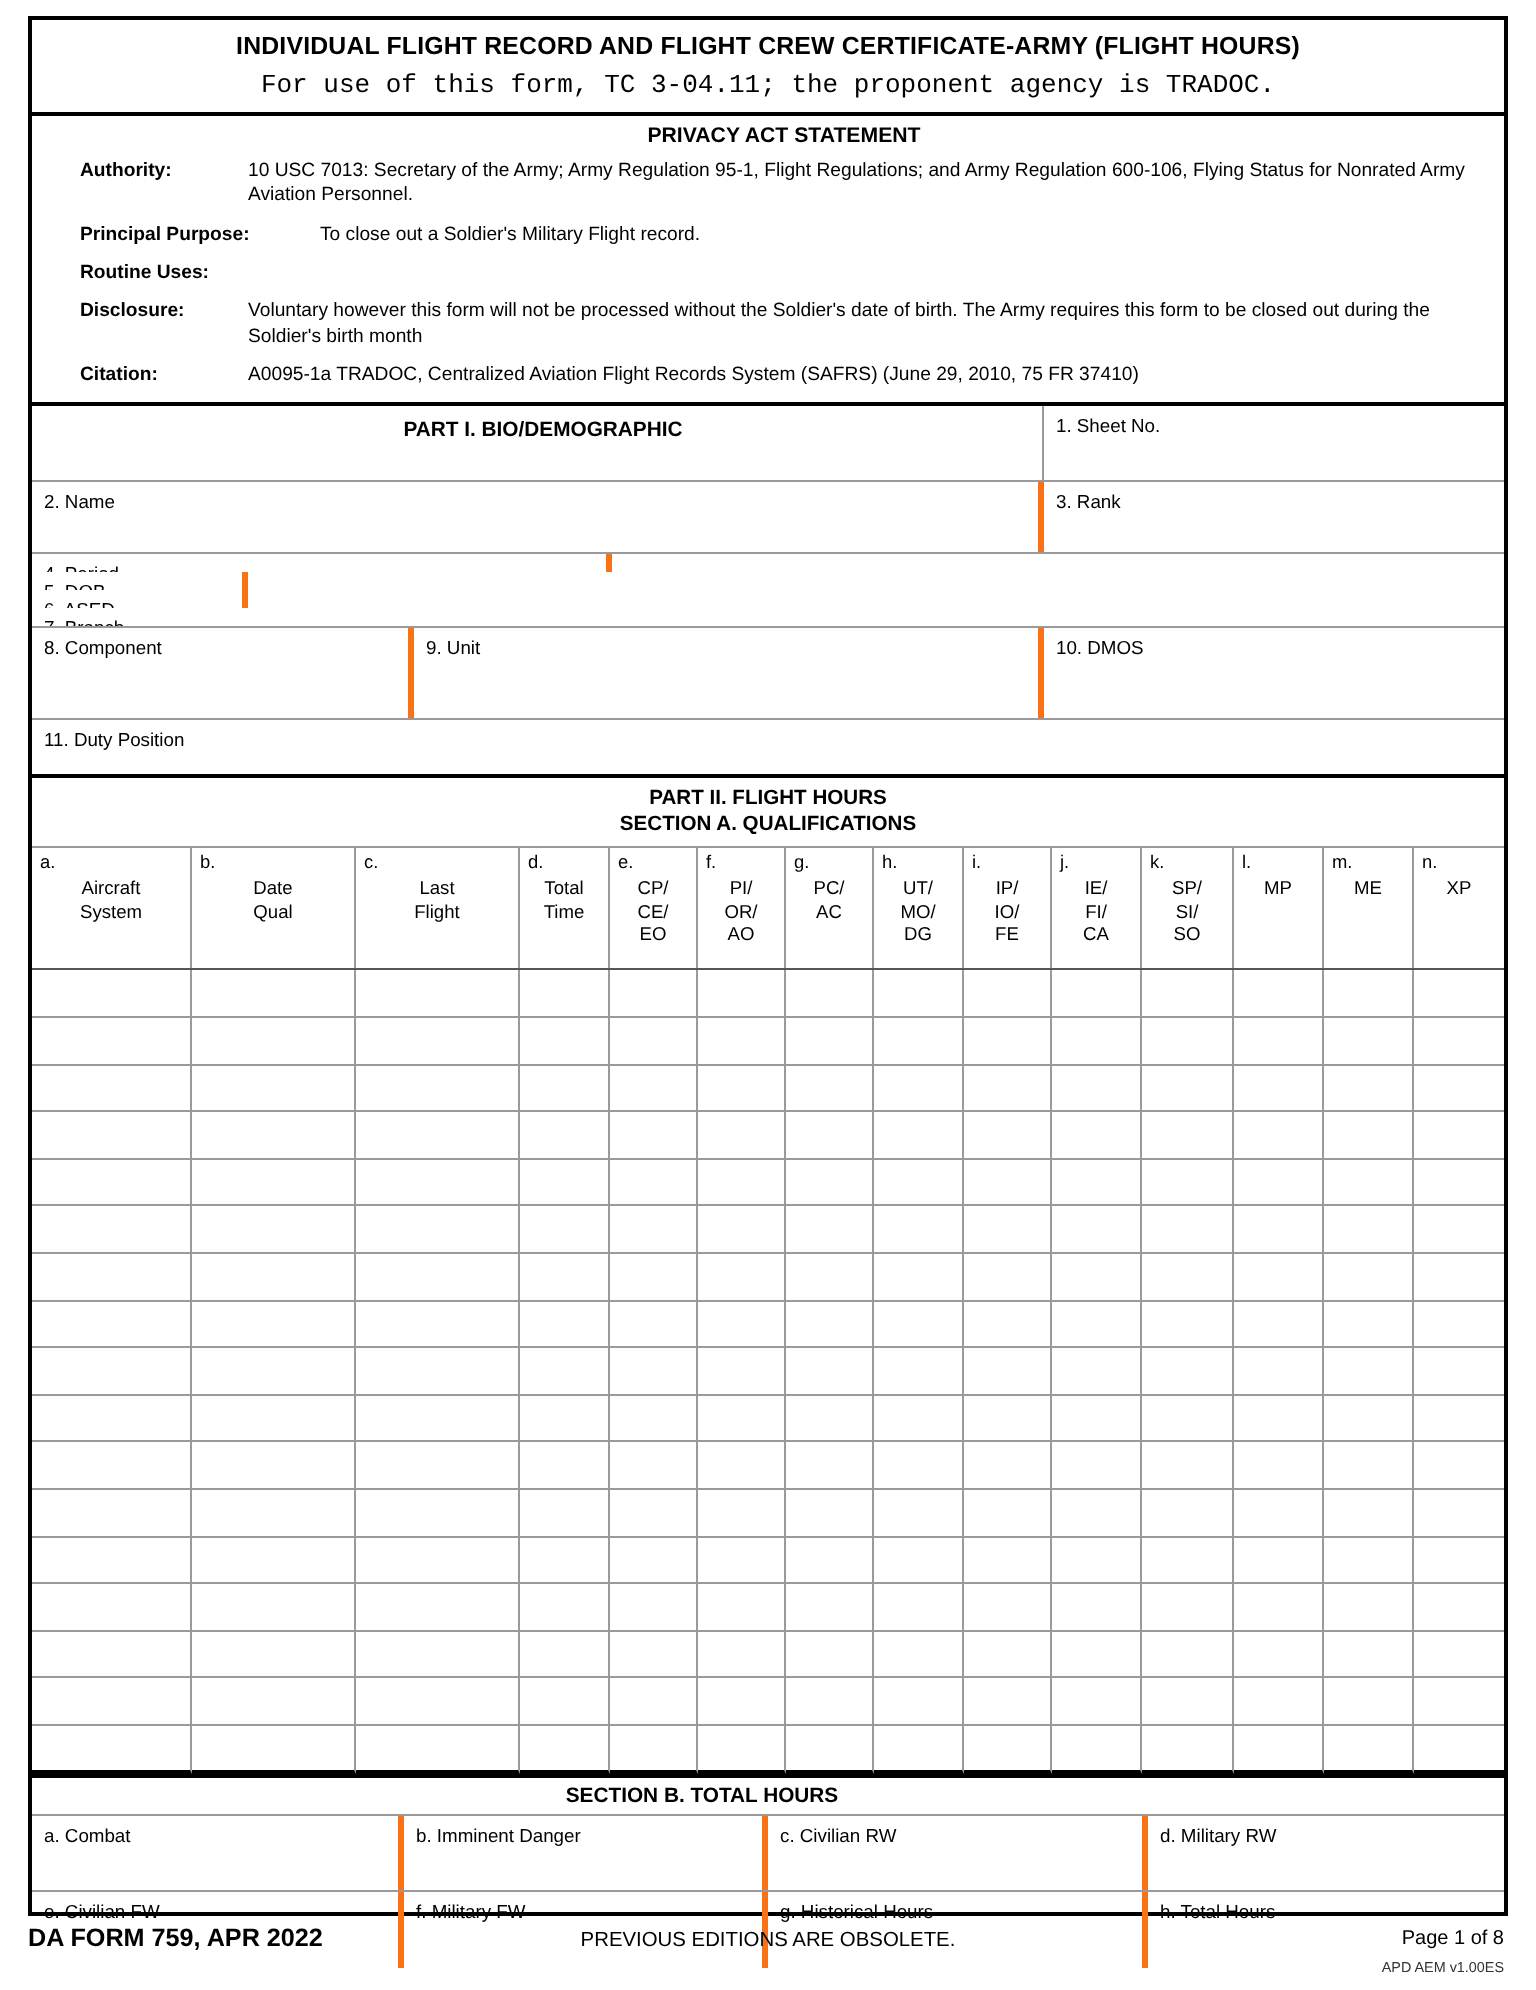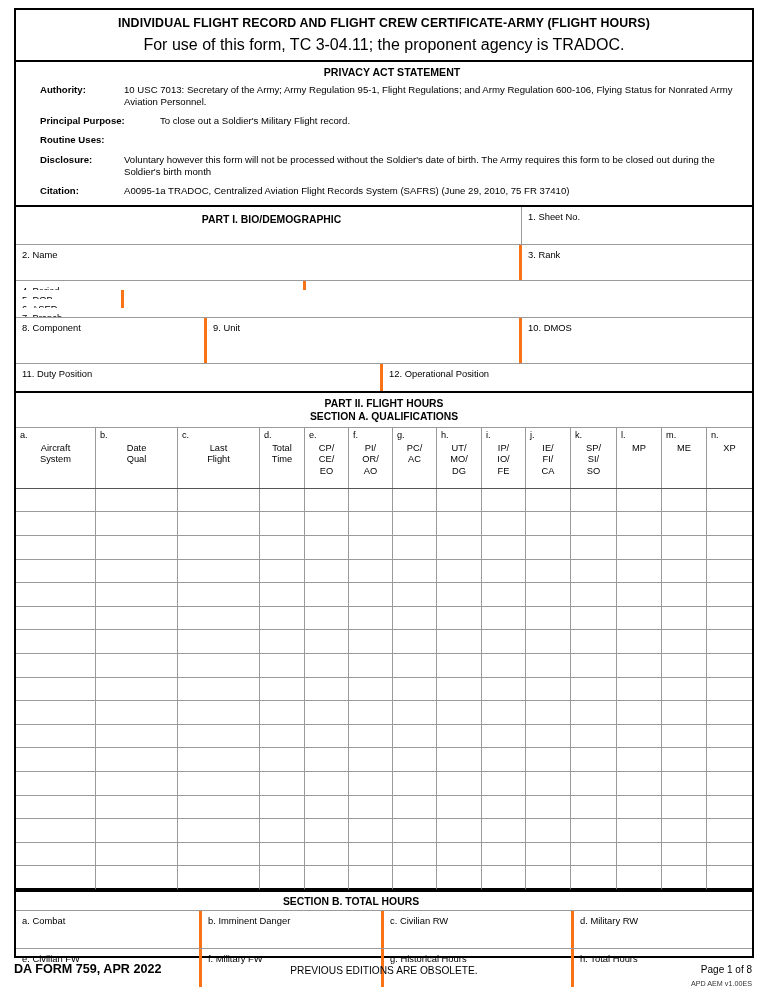--- a/index.html
+++ b/index.html
@@ -41,23 +41,24 @@
     padding: 6px 6px 5px 6px;
     text-align: center;
   }
   .main-title {
     font-size: 12.4px;
     font-weight: bold;
     letter-spacing: .1px;
     line-height: 1.15;
   }
   .subtitle {
-    font-size: 16px;
+    font-size: 13px;
     margin-top: 6px;
     line-height: 1.15;
+    font-family: Liberation Mono, monospace;
   }
 
   
   .privacy-wrap {
     border-bottom: 2px solid #000;
     padding: 4px 8px 7px 24px;
   }
   .privacy-title {
     text-align: center;
     font-size: 10.6px;
@@ -242,21 +243,20 @@
       </div>
 
       <div class="grid-row" style="height:46px;">
         <div class="cell" style="width:191px;">8.  Component</div>
         <div class="cell" style="width:315px;">9.  Unit</div>
         <div class="cell" style="width:230px;">10.  DMOS</div>
       </div>
 
       <div class="grid-row thick" style="height:29px;">
         <div class="cell" style="width:367px;">11.  Duty Position</div>
-        <div class="cell" style="width:369px;">12.  Operational Position</div>
       </div>
 
     </div>
 
     <div>
       <div class="pt2-title">
         <span>PART II.  FLIGHT HOURS</span><br>
         <span>SECTION A.  QUALIFICATIONS</span>
       </div>
 

